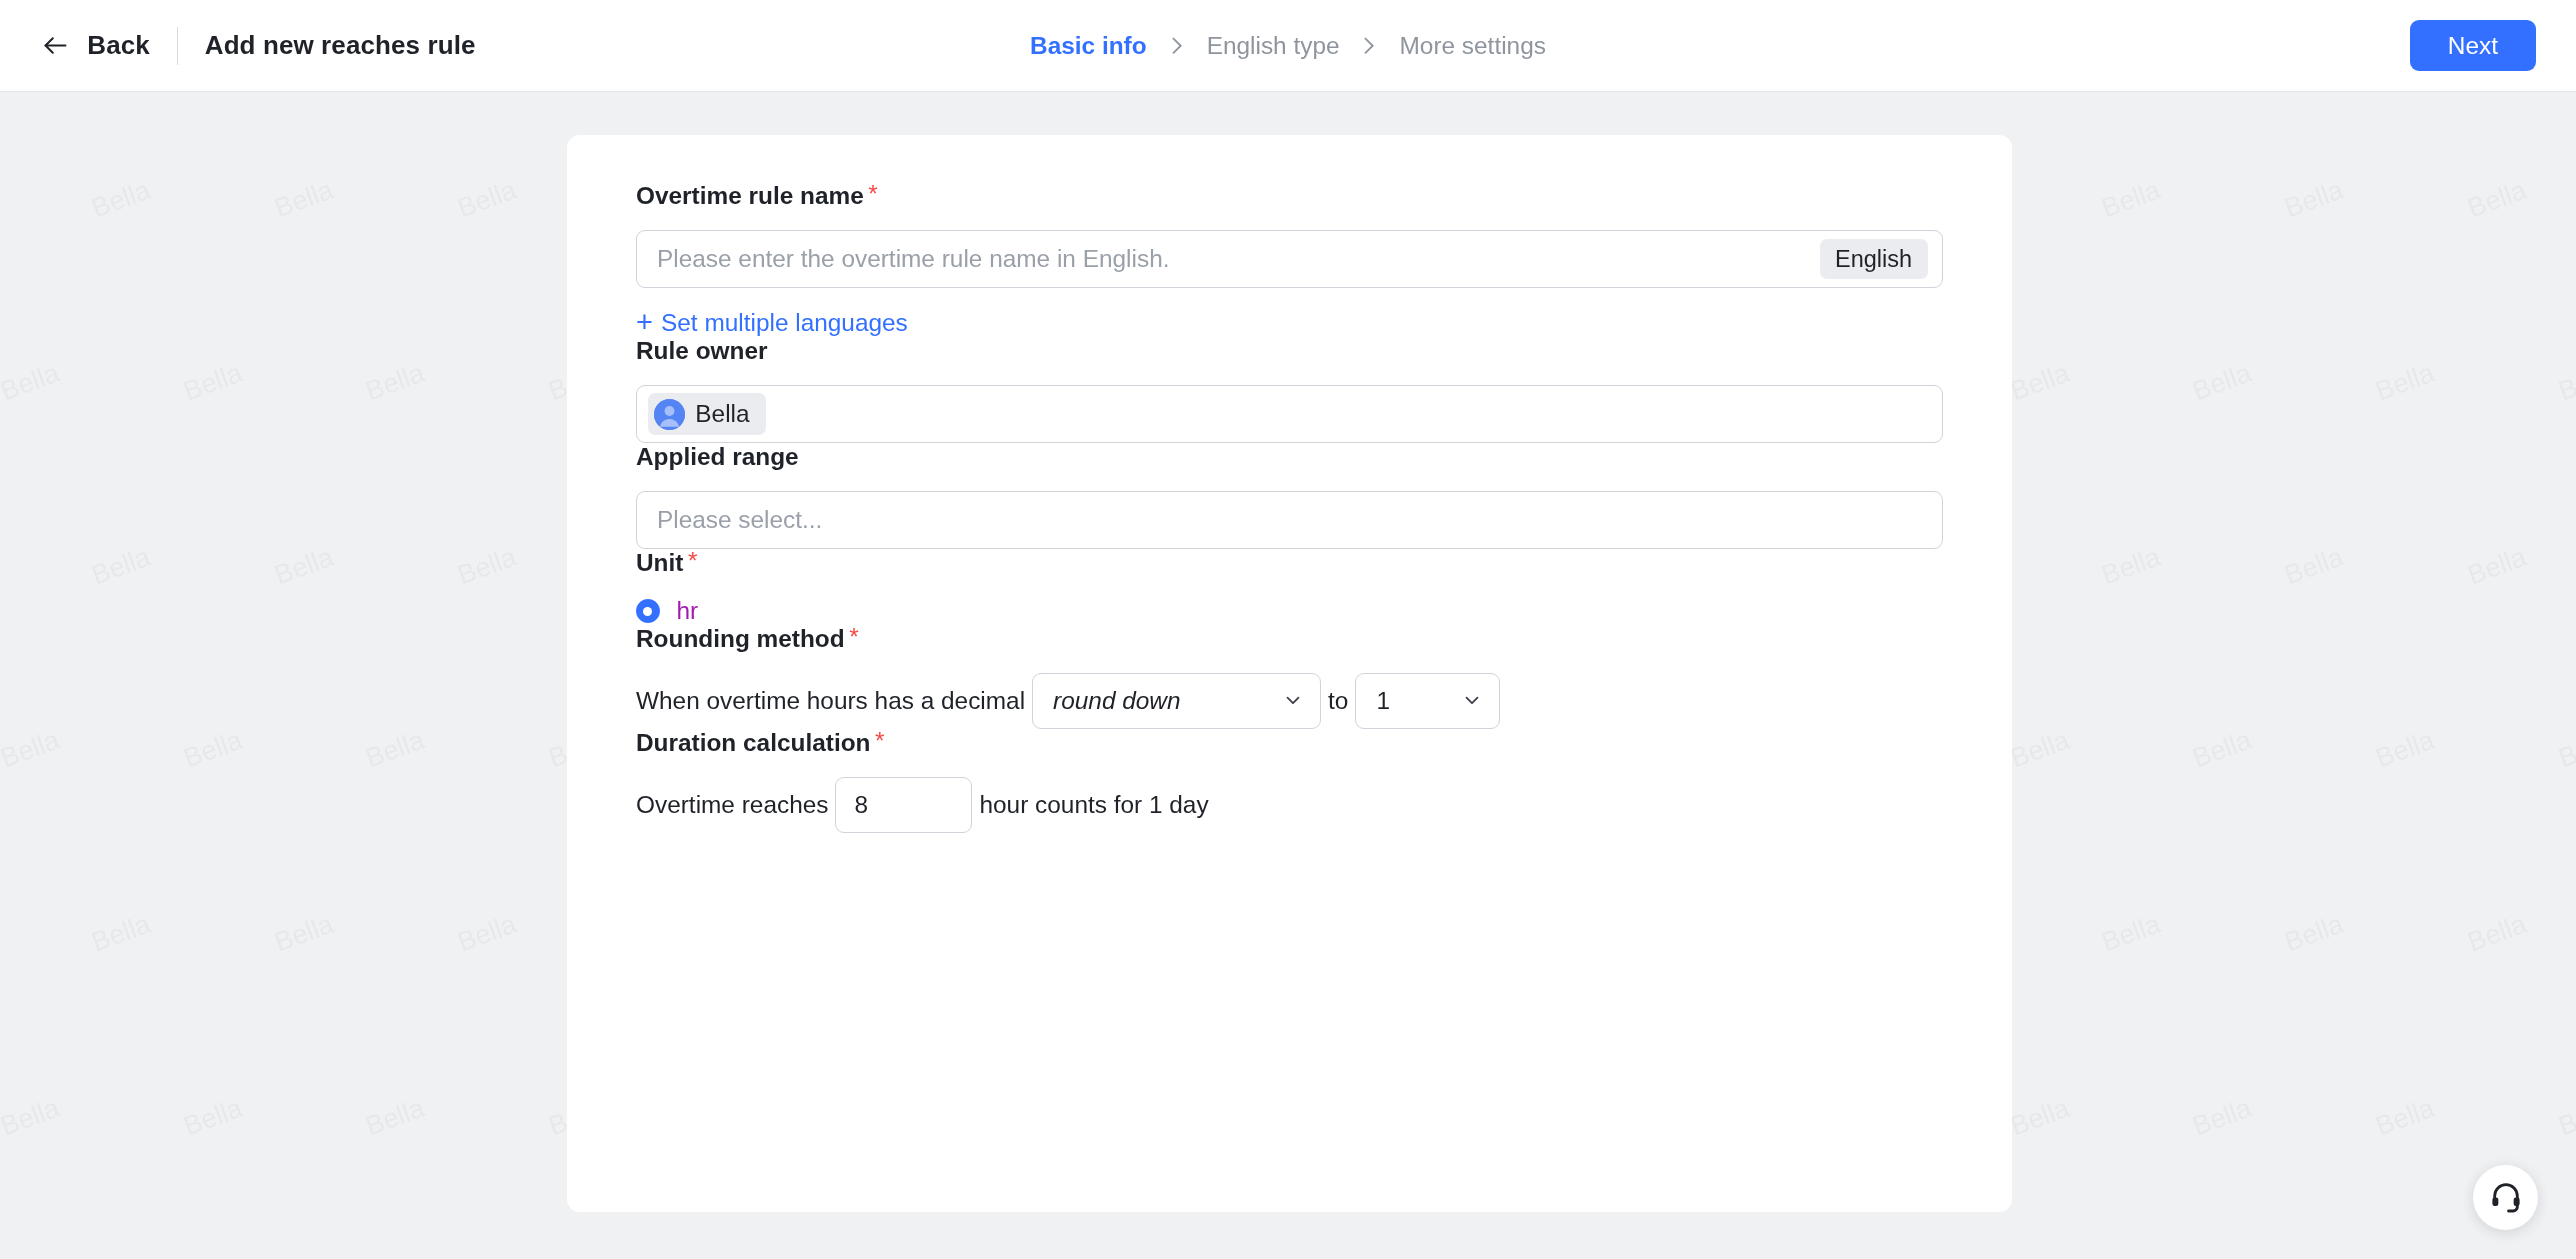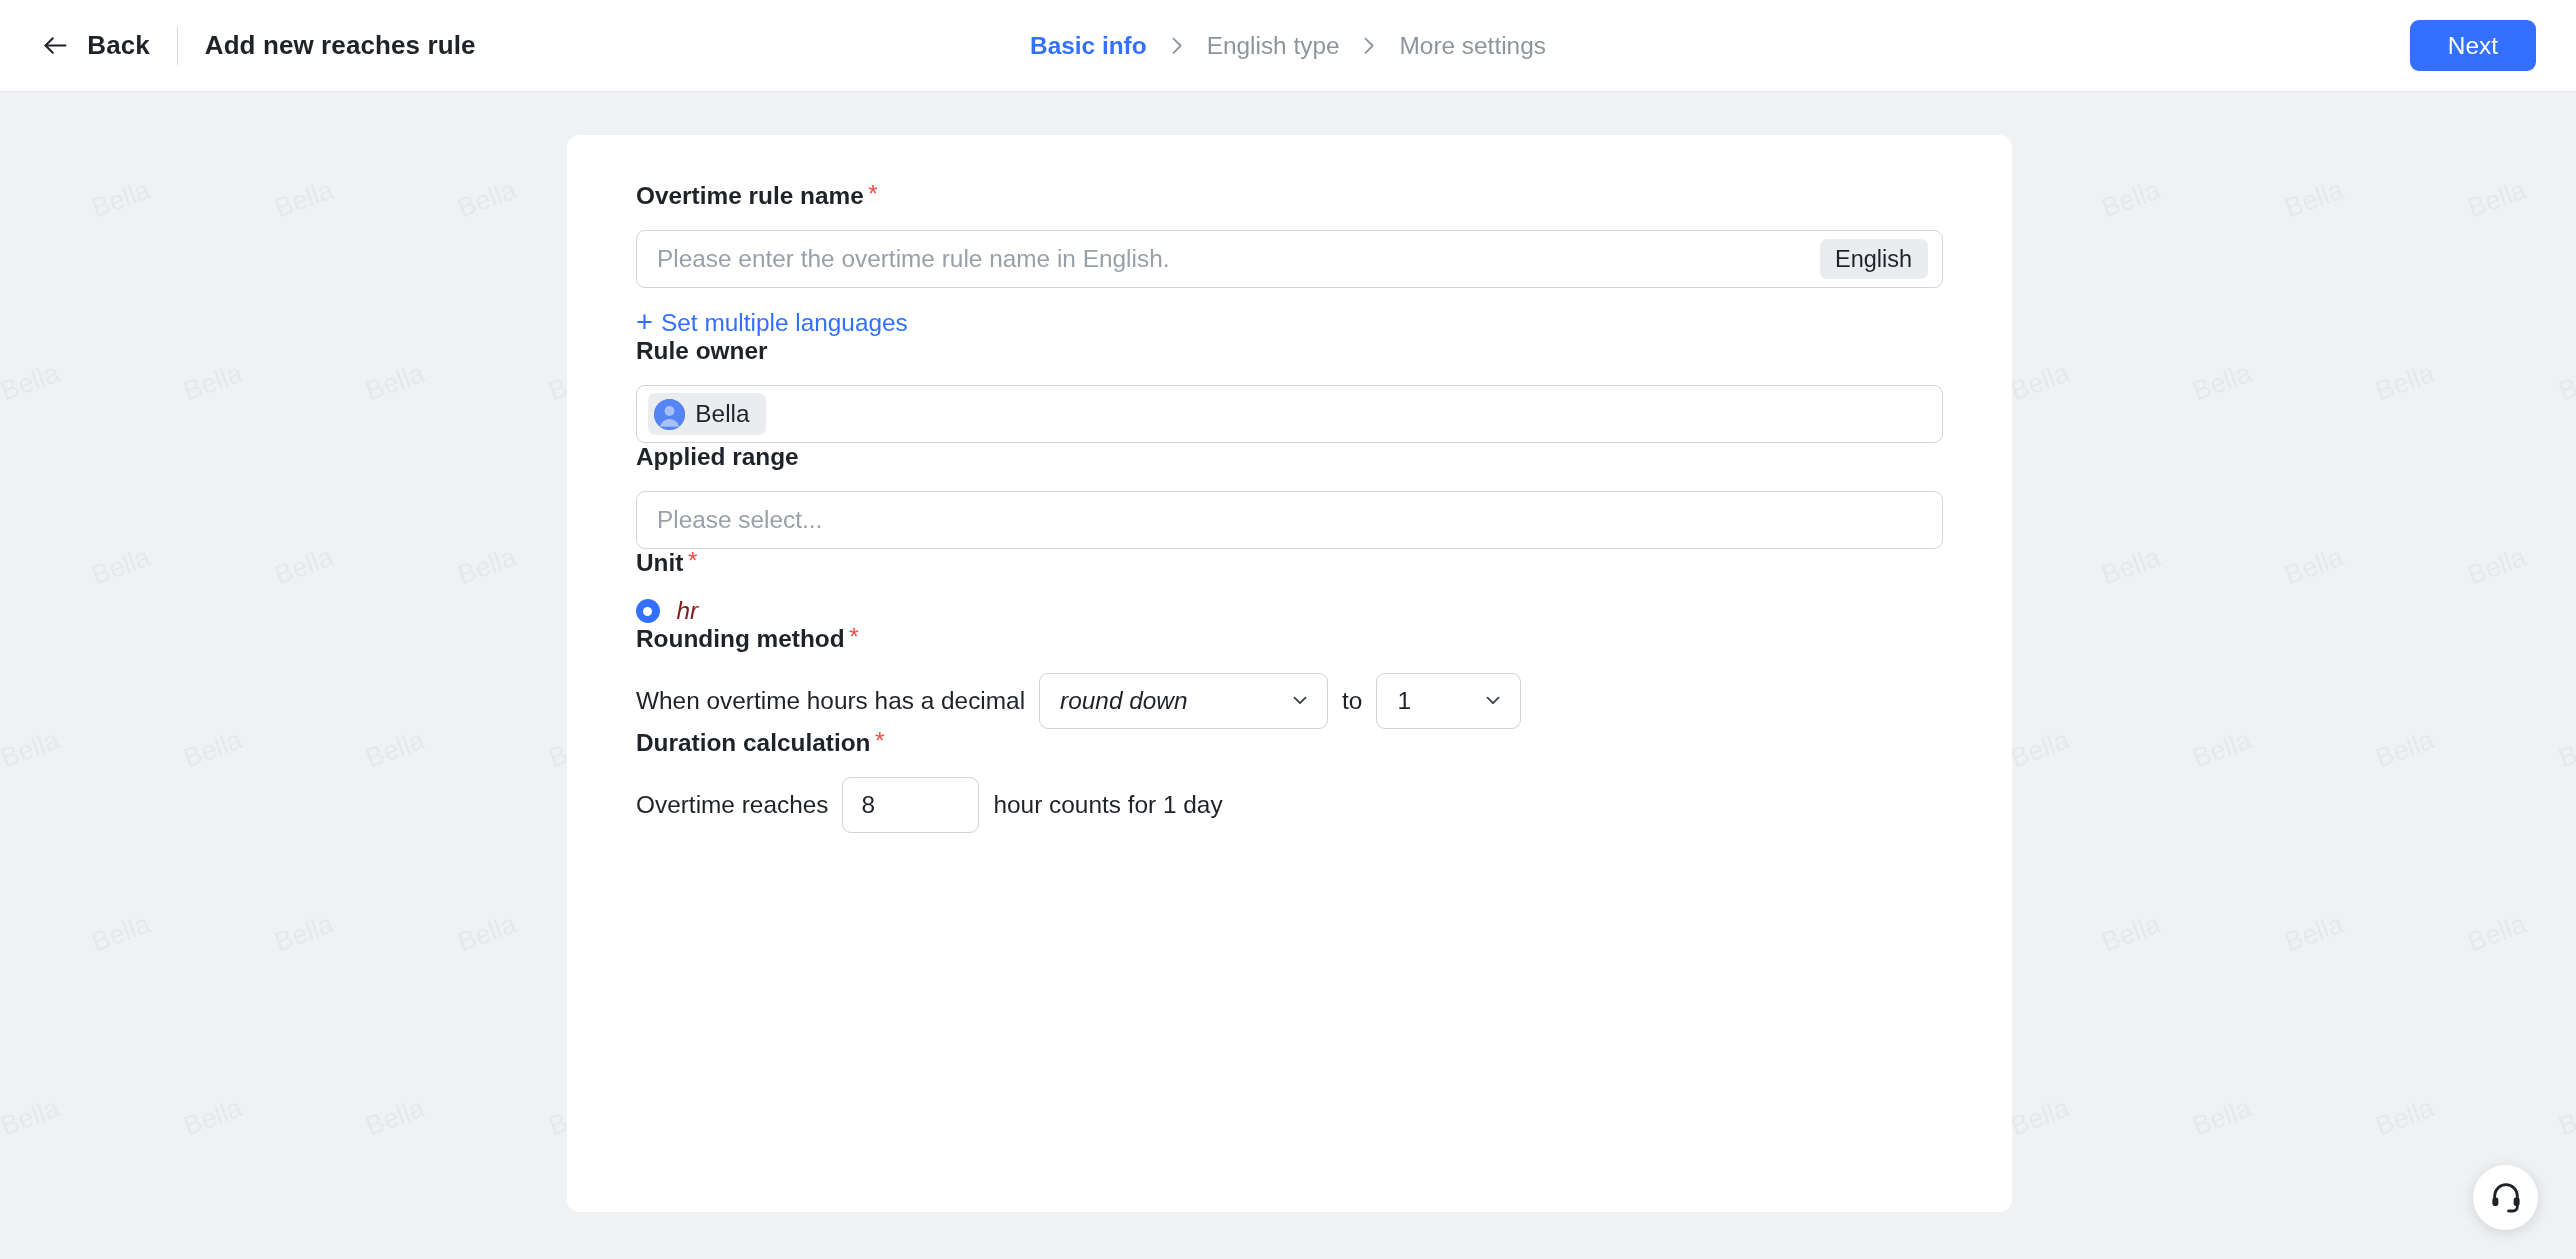--- a/index.html
+++ b/index.html
@@ -248,27 +248,27 @@
   }
   .radio.checked::after {
     content: "";
     position: absolute;
     left: 50%; top: 50%;
     width: 9px; height: 9px;
     margin: -4.5px 0 0 -4.5px;
     border-radius: 50%;
     background: #ffffff;
   }
-  .radio-label { font-size: 24.4px; color: #7f1d1d; font-style: italic; }
+  .radio-label { font-size: 24.4px; color: #a21caf; }
 
   
   .inline-row {
     display: flex;
     align-items: center;
-    gap: 14px;
+    gap: 7px;
     flex-wrap: nowrap;
   }
   .inline-text { font-size: 24.4px; color: #1f2329; white-space: nowrap; }
 
   .select-box {
     height: 56px;
     border: 0.9px solid #d0d3d9;
     border-radius: 9px;
     background: #fff;
     display: flex;

